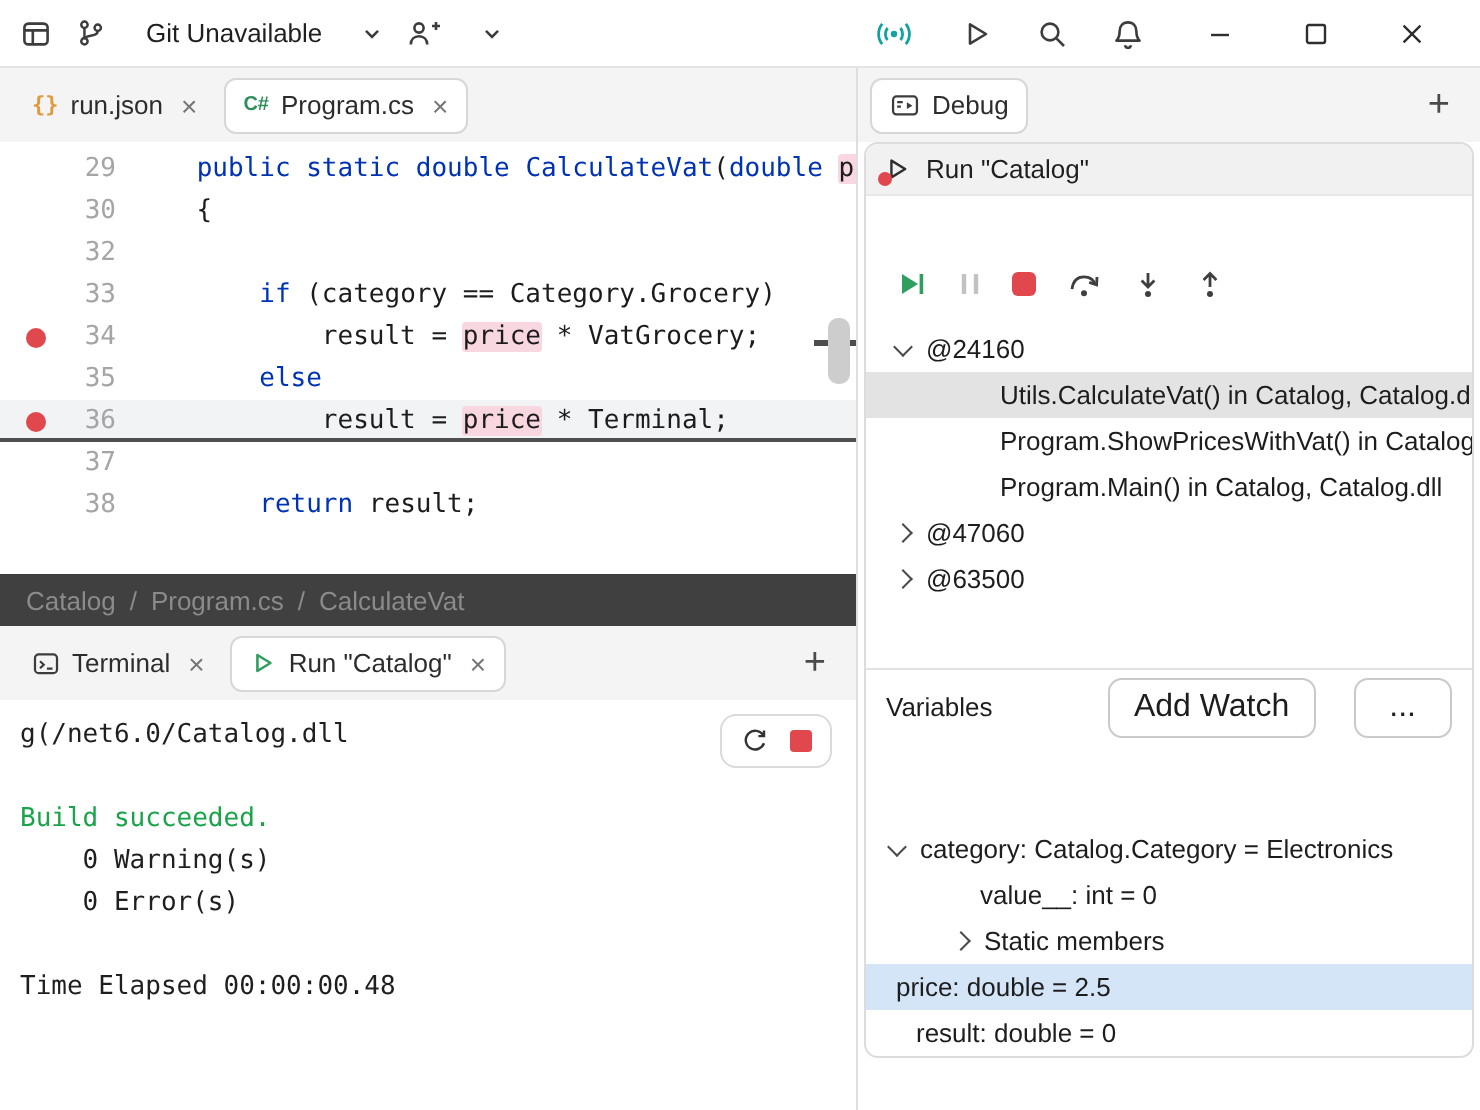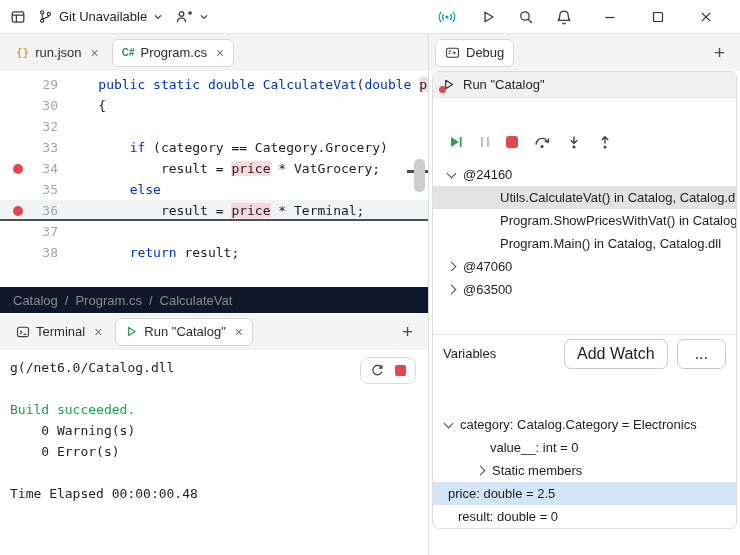--- a/index.html
+++ b/index.html
@@ -7,21 +7,21 @@
     --sel:#d4e5f7; --pink:#f8d7e1; --teal:#12a3a0;
   }
   *{margin:0;padding:0;box-sizing:border-box}
   html,body{width:740px;height:555px;overflow:hidden}
   body{font-family:"Liberation Sans",sans-serif;font-size:13px;color:#1f1f1f;background:#fff}
   .app{width:740px;height:555px;display:flex;flex-direction:column;background:#fff}
 
   
   .titlebar{height:34px;flex:none;border-bottom:1px solid #e4e4e4;display:flex;align-items:center;justify-content:space-between;padding:0 10px;background:#fff}
   .tb-left{display:flex;align-items:center;gap:12px}
-  .chip{display:flex;align-items:center;gap:6px;cursor:default}
+  .chip{display:flex;align-items:center;gap:20px;cursor:default}
   .tb-right{display:flex;align-items:center}
   .tb-right > .icon{margin-left:22px}
   .icon{display:inline-flex;align-items:center;justify-content:center}
   .icon svg{display:block}
   .win-controls{display:flex;margin-left:14px}
   .win-btn{width:48px;height:30px;display:flex;align-items:center;justify-content:center}
 
   
   .main{flex:1;display:flex;min-height:0}
   .left{width:429px;flex:none;border-right:1px solid #dedede;display:flex;flex-direction:column;min-width:0}
@@ -46,21 +46,21 @@
   .code{white-space:pre;padding-left:9px;overflow:hidden}
   .tk-p{color:#1c1c1c}
   .tk-k{color:var(--kw)}
   .tk-f{color:var(--kw)}
   .tk-o{color:#1c1c1c}
   .tk-hl{background:var(--pink);border-radius:2px;color:#1c1c1c}
   .scroll-thumb{position:absolute;right:3px;top:88px;width:11px;height:33px;border-radius:5px;background:#cdcdcd}
   .scroll-marker{position:absolute;right:0;top:99px;width:21px;height:3px;background:#4d4d4d}
 
   
-  .breadcrumb{height:26px;flex:none;display:flex;align-items:center;gap:7px;padding:0 13px;color:#8b8b8b;background:#0f172a}
+  .breadcrumb{height:26px;flex:none;display:flex;align-items:center;gap:7px;padding:0 13px;color:#8b8b8b;background:#404040}
 
   
   .terminal{flex:1;position:relative;background:#fff;font-family:"DejaVu Sans Mono",monospace;font-size:13px;line-height:21px;padding:7px 0 0 10px;overflow:hidden}
   .t-line{white-space:pre;height:21px}
   .t-line.green{color:var(--green)}
   .term-controls{position:absolute;top:7px;right:12px;display:flex;align-items:center;gap:10px;border:1px solid #dadada;border-radius:8px;background:#fff;padding:5px 9px}
   .stop-sq{width:11px;height:11px;border-radius:2px;background:var(--red)}
 
   
   .debug-card{height:458px;flex:none;margin:0 3px;border:1px solid #dcdcdc;border-radius:7px;background:#fff;display:flex;flex-direction:column;overflow:hidden}
@@ -72,21 +72,21 @@
   .stop-big{width:12px;height:12px;border-radius:3px;background:var(--red)}
   .tree-row{height:23px;flex:none;display:flex;align-items:center;color:#1d1d1d;white-space:nowrap;overflow:hidden}
   .tree-row.selected{background:#e3e3e3}
   .tree-row.sel{background:var(--sel)}
   .tree-row .tree-label{overflow:hidden;white-space:nowrap}
   .thread-name{font-weight:500}
   .chev{width:7px;height:7px;border-right:1.5px solid #4a4a4a;border-bottom:1.5px solid #4a4a4a;display:inline-block;flex:none;margin-right:8px}
   .chev.down{transform:rotate(45deg);margin-top:-3px}
   .chev.right{transform:rotate(-45deg)}
   .spacer{flex:1}
-  .vars-header{height:38px;flex:none;border-top:1px solid #e2e2e2;display:flex;align-items:center;gap:9px;padding:0 10px}
+  .vars-header{height:38px;flex:none;border-top:1px solid #e2e2e2;display:flex;align-items:center;gap:19px;padding:0 10px}
   .vars-title{flex:1;color:#1d1d1d}
   .btn{border:1px solid #c9c9c9;border-radius:7px;background:#fff;font-size:16px;color:#1d1d1d;padding:5px 12px;font-family:inherit}
   .btn.more{padding:5px 17px}
 </style>
 </head>
 <body>
 
 <div class="app">
 
   <header class="titlebar">

